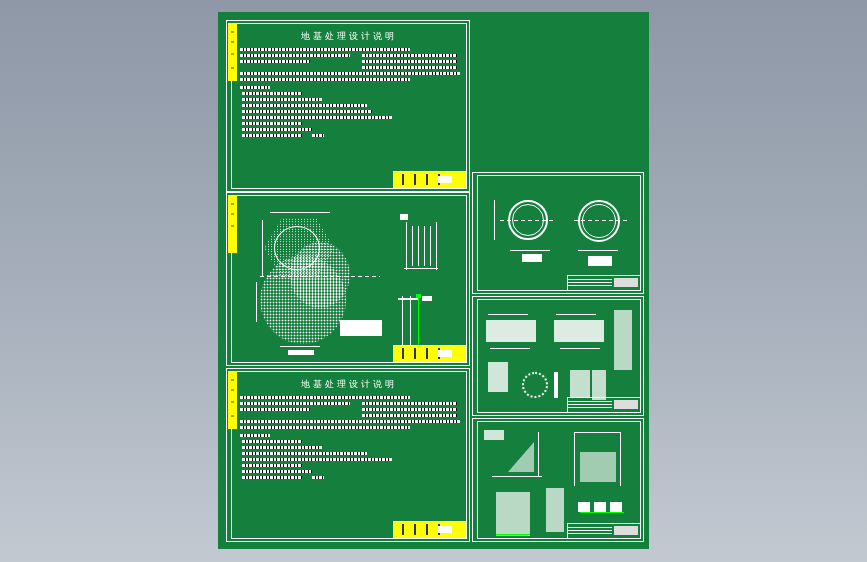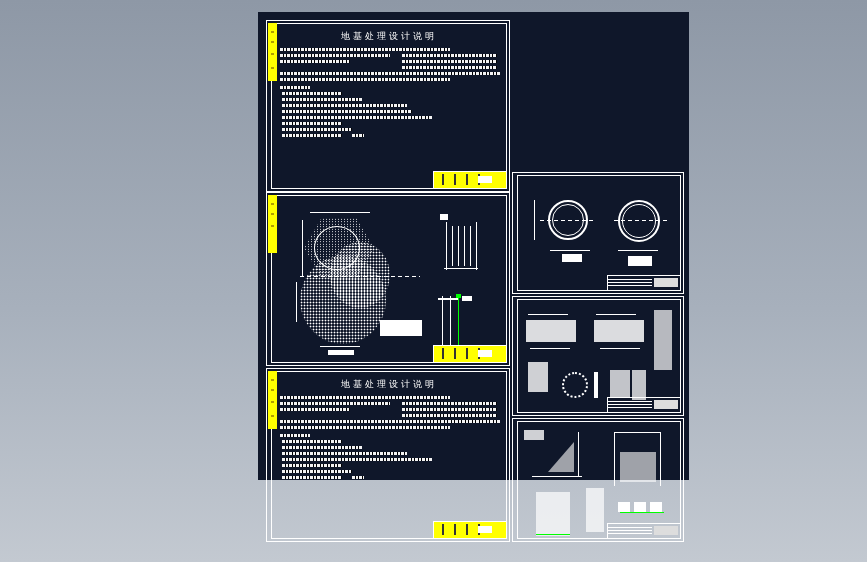--- a/index.html
+++ b/index.html
@@ -2,23 +2,22 @@
 <html><head>
 <meta charset="utf-8">
 <style>
   html, body { margin: 0; padding: 0; }
   body {
     width: 867px; height: 562px; overflow: hidden; position: relative;
     background: linear-gradient(180deg, #8e98a6 0%, #a7b0bc 55%, #c3c9d1 100%);
     font-family: "DejaVu Sans", sans-serif;
   }
   .canvas {
-    position: absolute; left: 218px; top: 12px; width: 431px; height: 468px;
-    background: #0f172a;
-    margin-left: 40px;
+    position: absolute; left: 218px; top: 12px; width: 431px; height: 537px;
+    background: #15803d;
   }
   .sheet { position: absolute; border: 1px solid #fff; box-sizing: border-box; }
   .sheet .inner { position: absolute; border: 1px solid #fff; box-sizing: border-box; }
   .binding {
     position: absolute; left: 1px; top: 2px; width: 9px; height: 58px;
     background: #ffff00;
   }
   .binding i { position: absolute; left: 3px; width: 3px; height: 2px; background: #b0a000; }
   .titleblock {
     position: absolute; right: 2px; bottom: 2px; width: 72px; height: 16px;

